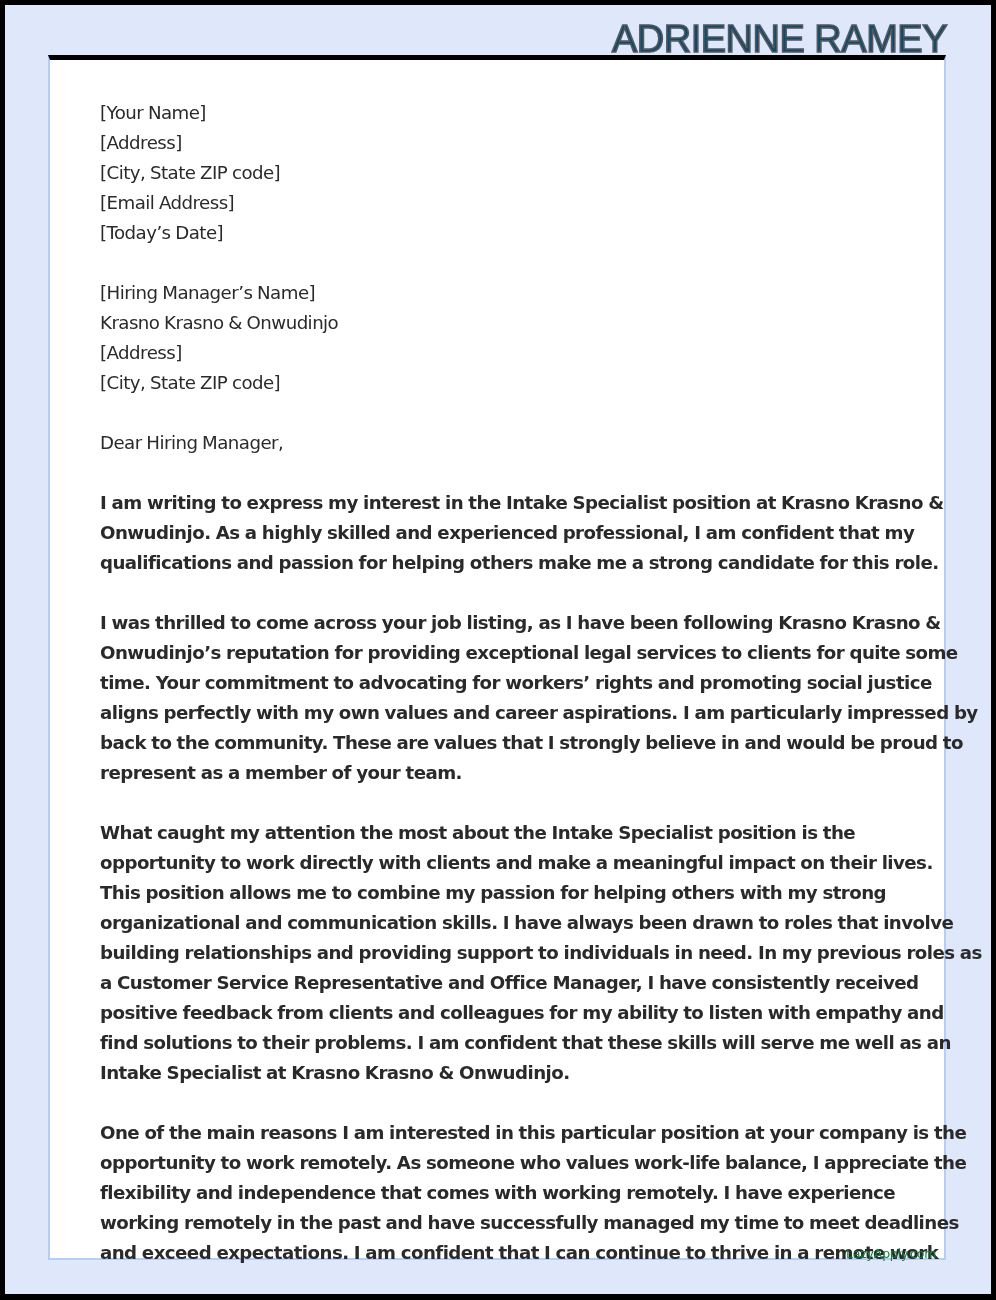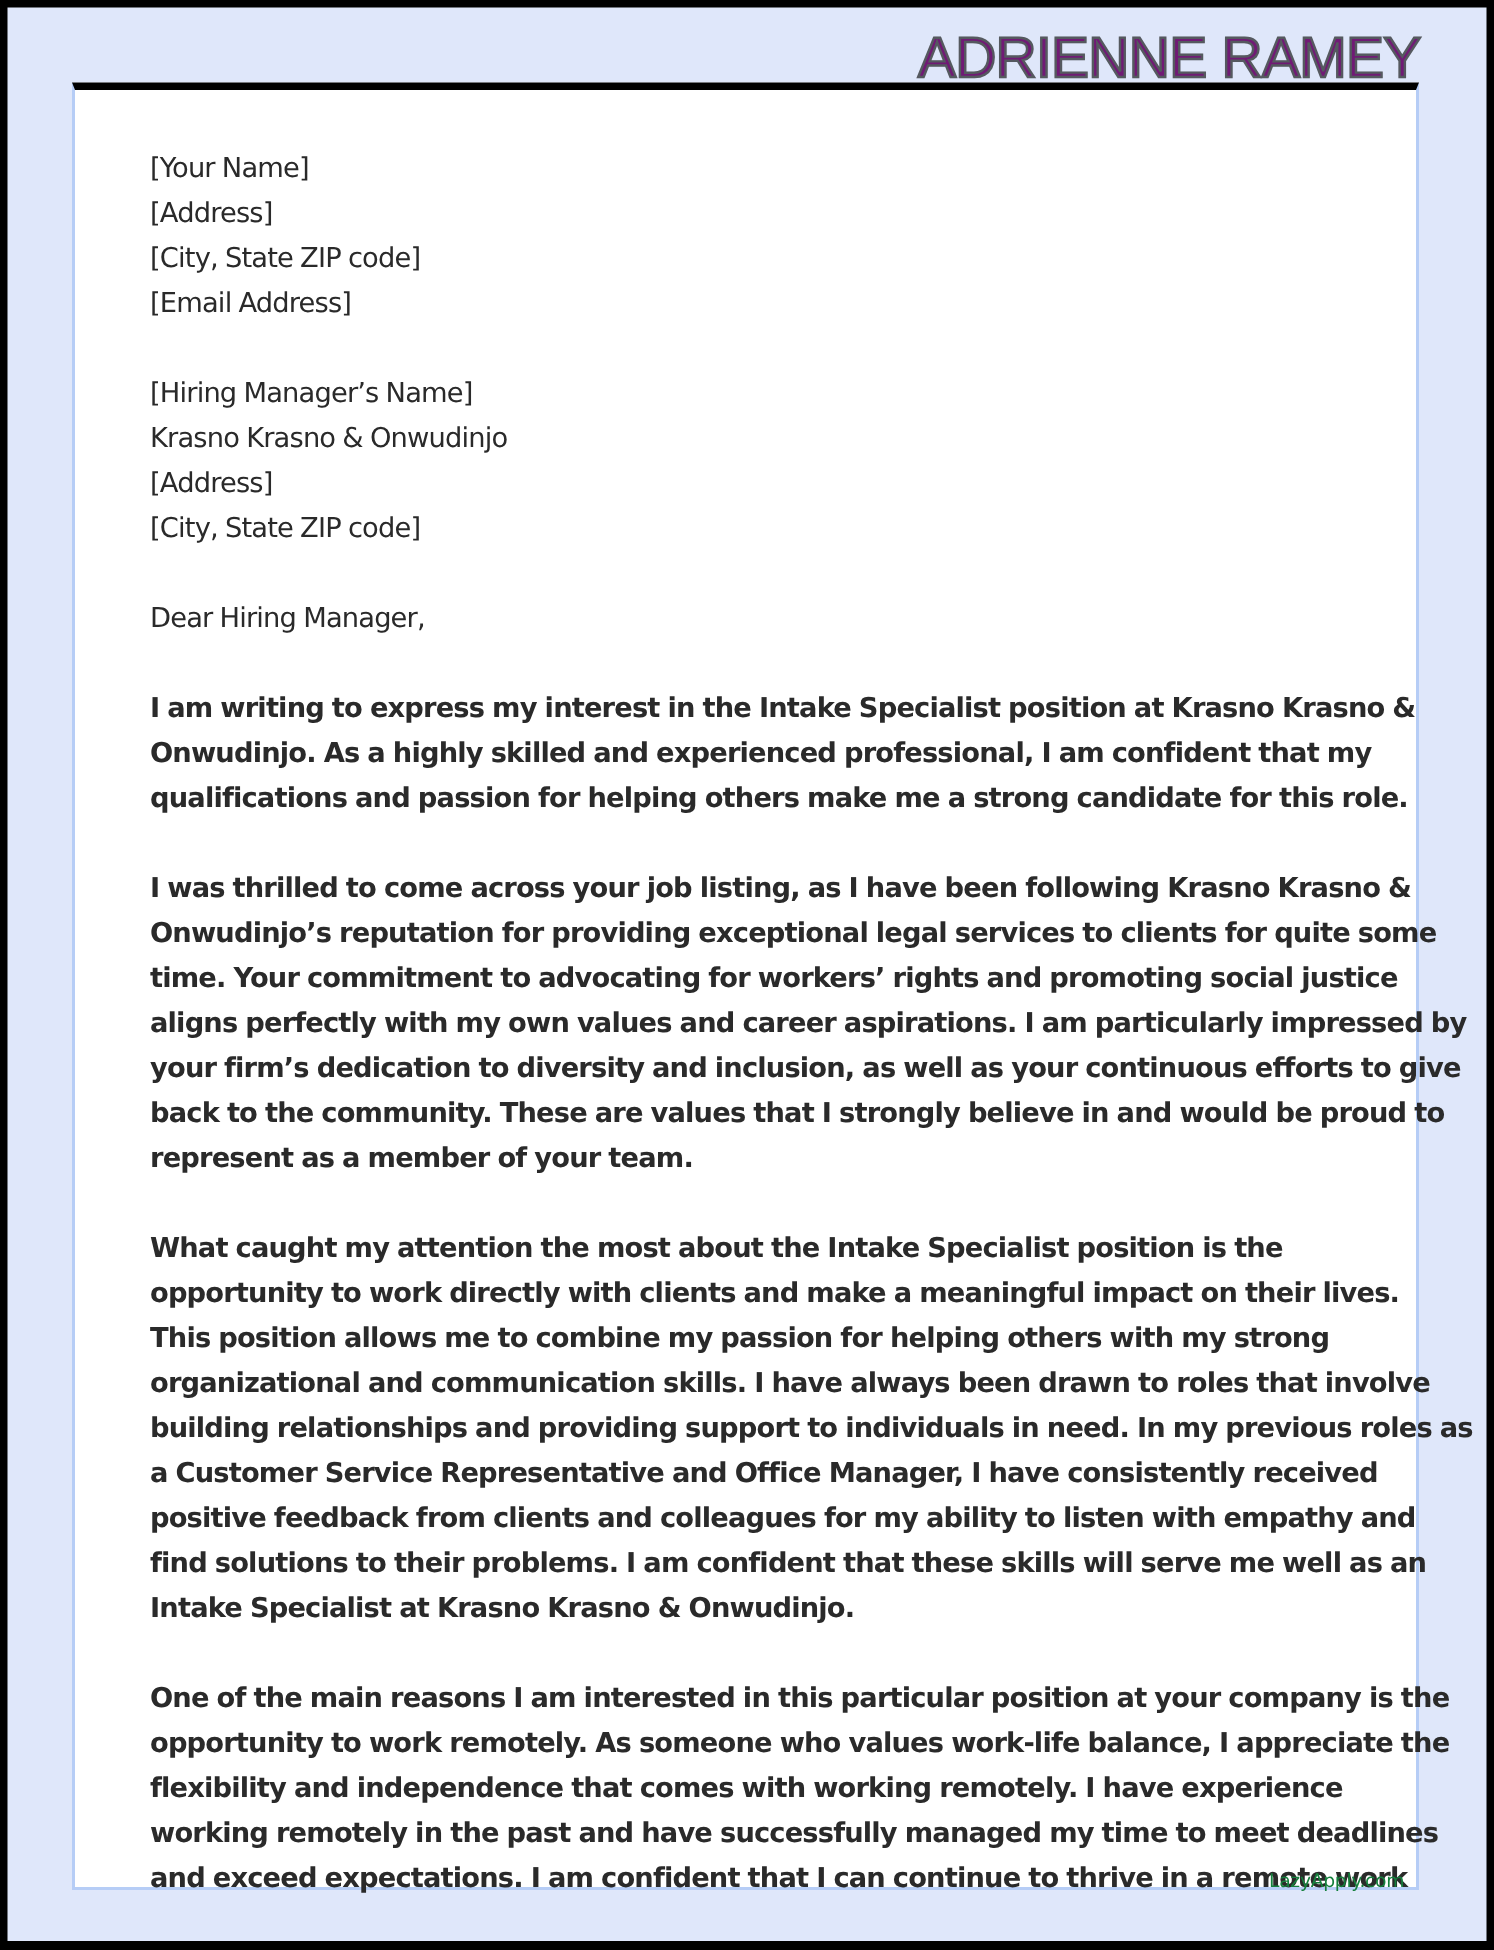--- a/index.html
+++ b/index.html
@@ -11,21 +11,21 @@
     }
     .frame {
       position: absolute; left: 5px; top: 5px; right: 5px; bottom: 6px;
       background: #dfe7fa;
       overflow: hidden;
     }
     .header-name {
       position: absolute; top: 12px; right: 44px;
       font-family: "Liberation Sans", sans-serif;
       font-size: 38px; letter-spacing: -0.5px;
-      color: #701a75;
+      color: #0c4a6e;
       -webkit-text-stroke: 1.6px #55595f;
       text-shadow: 0 0 1px #888;
       line-height: 44px;
       white-space: nowrap;
     }
     .page {
       position: absolute; left: 43px; top: 50px; width: 898px; height: 1205px;
       background: #fff;
       border-top: 5px solid #000;
       border-left: 2px solid #b6cdf6;
@@ -58,20 +58,21 @@
 <div class="frame">
   <div class="header-name">ADRIENNE RAMEY</div>
   <div class="page"></div>
 
   <div class="content">
     <div class="block">
       <span class="line">[Your Name]</span>
       <span class="line">[Address]</span>
       <span class="line">[City, State ZIP code]</span>
       <span class="line">[Email Address]</span>
+      <span class="line">[Today’s Date]</span>
     </div>
 
     <div class="block">
       <span class="line">[Hiring Manager’s Name]</span>
       <span class="line">Krasno Krasno &amp; Onwudinjo</span>
       <span class="line">[Address]</span>
       <span class="line">[City, State ZIP code]</span>
     </div>
 
     <div class="block">
@@ -82,21 +83,20 @@
       <span class="line">I am writing to express my interest in the Intake Specialist position at Krasno Krasno &amp;</span>
       <span class="line">Onwudinjo. As a highly skilled and experienced professional, I am confident that my</span>
       <span class="line">qualifications and passion for helping others make me a strong candidate for this role.</span>
     </div>
 
     <div class="para">
       <span class="line">I was thrilled to come across your job listing, as I have been following Krasno Krasno &amp;</span>
       <span class="line">Onwudinjo’s reputation for providing exceptional legal services to clients for quite some</span>
       <span class="line">time. Your commitment to advocating for workers’ rights and promoting social justice</span>
       <span class="line">aligns perfectly with my own values and career aspirations. I am particularly impressed by</span>
-      <span class="line">your firm’s dedication to diversity and inclusion, as well as your continuous efforts to give</span>
       <span class="line">back to the community. These are values that I strongly believe in and would be proud to</span>
       <span class="line">represent as a member of your team.</span>
     </div>
 
     <div class="para">
       <span class="line">What caught my attention the most about the Intake Specialist position is the</span>
       <span class="line">opportunity to work directly with clients and make a meaningful impact on their lives.</span>
       <span class="line">This position allows me to combine my passion for helping others with my strong</span>
       <span class="line">organizational and communication skills. I have always been drawn to roles that involve</span>
       <span class="line">building relationships and providing support to individuals in need. In my previous roles as</span>

